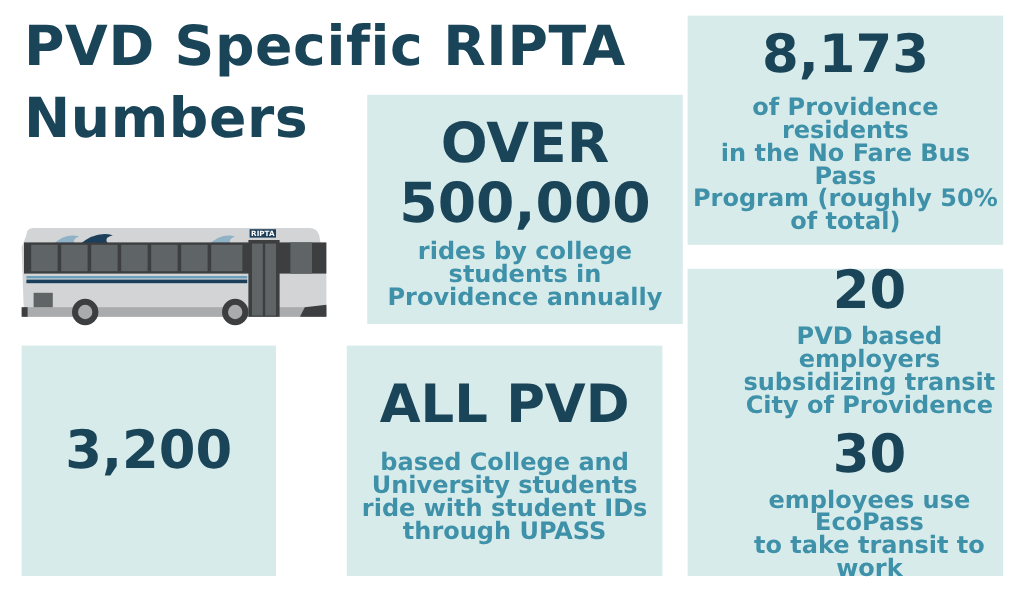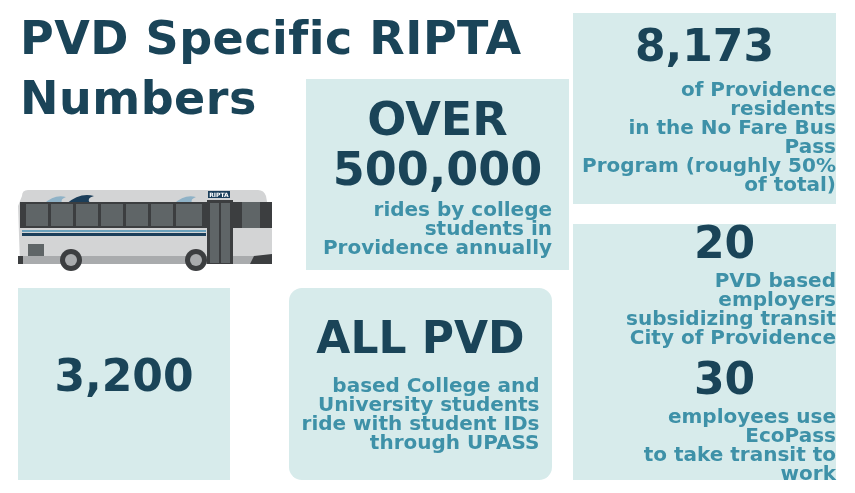--- a/index.html
+++ b/index.html
@@ -7,21 +7,21 @@
   body { position: relative; font-family: "DejaVu Sans", sans-serif; }
 
   .title {
     position: absolute; left: 20px; top: 8px;
     color: #1a4458; font-weight: bold; font-size: 46px; line-height: 60px;
     letter-spacing: 0.5px;
   }
   .card {
     position: absolute; background: #d7ebeb;
     display: flex; flex-direction: column; align-items: center; justify-content: center;
-    text-align: right;
+    text-align: center;
   }
   .big {
     color: #1a4458; font-weight: bold; line-height: 1;
   }
   .desc {
     color: #3e91a8; font-weight: bold; font-size: 20px; line-height: 19px;
   }
   .bus { position: absolute; left: 14px; top: 186px; width: 260px; height: 86px; }
 </style>
 </head>
@@ -110,21 +110,21 @@
   <div class="desc">
     <div>employees use EcoPass</div>
     <div>to take transit to work</div>
   </div>
 </div>
 
 <div class="card" style="left:18px; top:288px; width:212px; height:192px;">
   <div class="big" style="font-size:44px; margin-bottom:16px;">3,200</div>
 </div>
 
-<div class="card" style="left:289px; top:288px; width:263px; height:192px;border-radius:13px;">
+<div class="card" style="left:289px; top:288px; width:263px; height:192px;">
   <div class="big" style="font-size:44px; margin-bottom:16px;">ALL PVD</div>
   <div class="desc">
     <div>based College and</div>
     <div>University students</div>
     <div>ride with student IDs</div>
     <div>through UPASS</div>
   </div>
 </div>
 
 </body></html>

